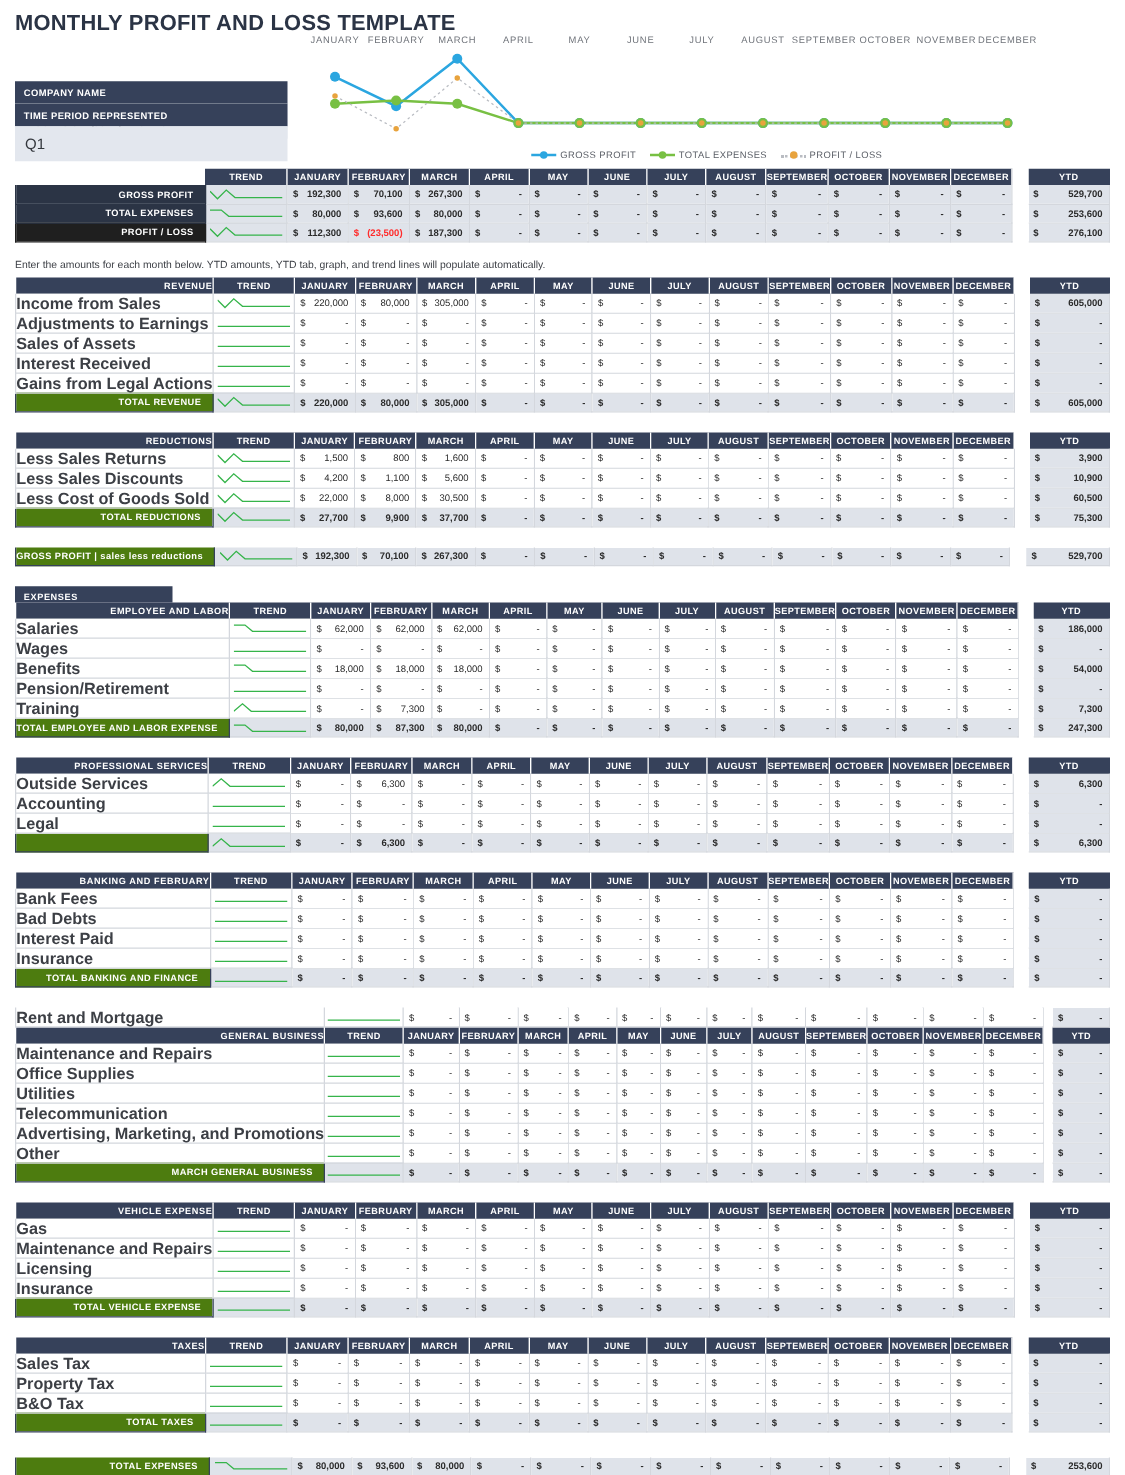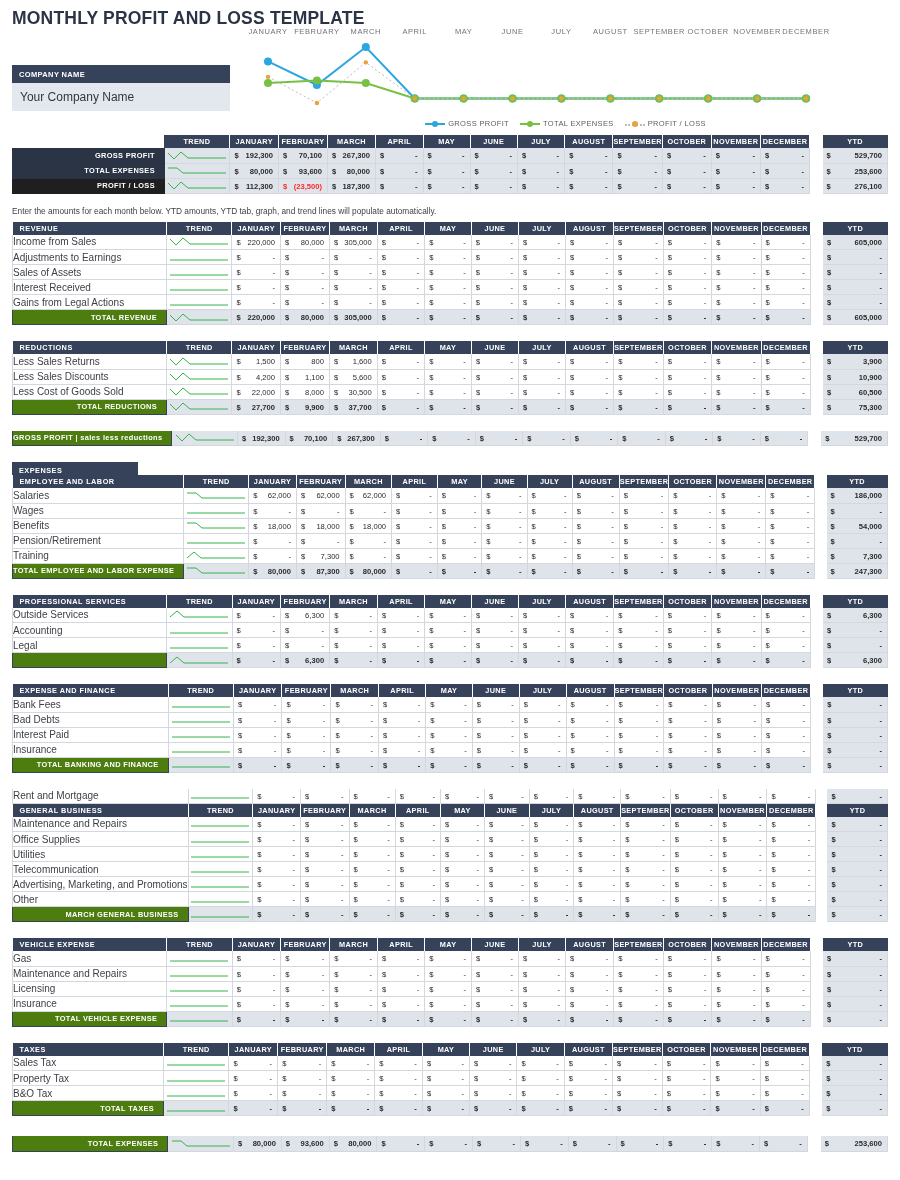--- a/index.html
+++ b/index.html
@@ -82,35 +82,36 @@
     background: #36415a;
     color: #ffffff;
     font-size: 7.3px;
     font-weight: bold;
     letter-spacing: 0.35px;
     text-align: center;
     height: 13px;
     border-right: 1px solid #ffffff;
     white-space: nowrap;
   }
-  .hdr.left { text-align: left; padding-left: 7px; letter-spacing: 0.5px; margin-top: 41px; }
+  .hdr.left { text-align: right; padding-left: 7px; letter-spacing: 0.5px; margin-top: 41px; }
   .hdr.blank { background: #ffffff; border-right: none; }
   .hdr.ytd { border-right: none; }
 
   
   .lbl {
-    font-size: 10px;
+    font-size: 13px;
     color: #3c3f45;
     padding-left: 7px;
     height: 15px;
     background: #ffffff;
     border-bottom: 1px solid #d4d7dd;
     border-left: 1px solid #d4d7dd;
     border-right: 1px solid #d4d7dd;
     white-space: nowrap;
+    font-weight: bold;
   }
   .lbl.total {
     background: #4d7c0f;
     color: #ffffff;
     font-weight: bold;
     font-size: 7.4px;
     letter-spacing: 0.35px;
     text-align: right;
     padding-right: 9px;
     border-color: #36415a;
@@ -173,20 +174,24 @@
 
 <div id="page-title">MONTHLY PROFIT AND LOSS TEMPLATE</div>
 
 <div id="top-area">
 
   <div id="company-block">
     <div class="field-label">COMPANY NAME</div>
     <div class="field-value">Your Company Name</div>
   </div>
 
+  <div id="time-block">
+    <div class="field-label">TIME PERIOD REPRESENTED</div>
+    <div class="field-value">Q1</div>
+  </div>
 
   <div id="chart-area">
     <div id="chart-months">
         <span style="left:30px">JANUARY</span>
         <span style="left:78.9090909090909px">FEBRUARY</span>
         <span style="left:127.81818181818181px">MARCH</span>
         <span style="left:176.72727272727272px">APRIL</span>
         <span style="left:225.63636363636363px">MAY</span>
         <span style="left:274.5454545454545px">JUNE</span>
         <span style="left:323.45454545454544px">JULY</span>
@@ -2000,21 +2005,21 @@
         <col class="c-month">
         <col class="c-month">
         <col class="c-month">
         <col class="c-month">
         <col class="c-month">
         <col class="c-gap">
         <col class="c-ytd">
       </colgroup>
       <tbody>
         <tr>
-          <th class="hdr left">EXPENSE AND FINANCE</th>
+          <th class="hdr left">BANKING AND FEBRUARY</th>
           <th class="hdr">TREND</th>
           <th class="hdr">JANUARY</th>
           <th class="hdr">FEBRUARY</th>
           <th class="hdr">MARCH</th>
           <th class="hdr">APRIL</th>
           <th class="hdr">MAY</th>
           <th class="hdr">JUNE</th>
           <th class="hdr">JULY</th>
           <th class="hdr">AUGUST</th>
           <th class="hdr">SEPTEMBER</th>

